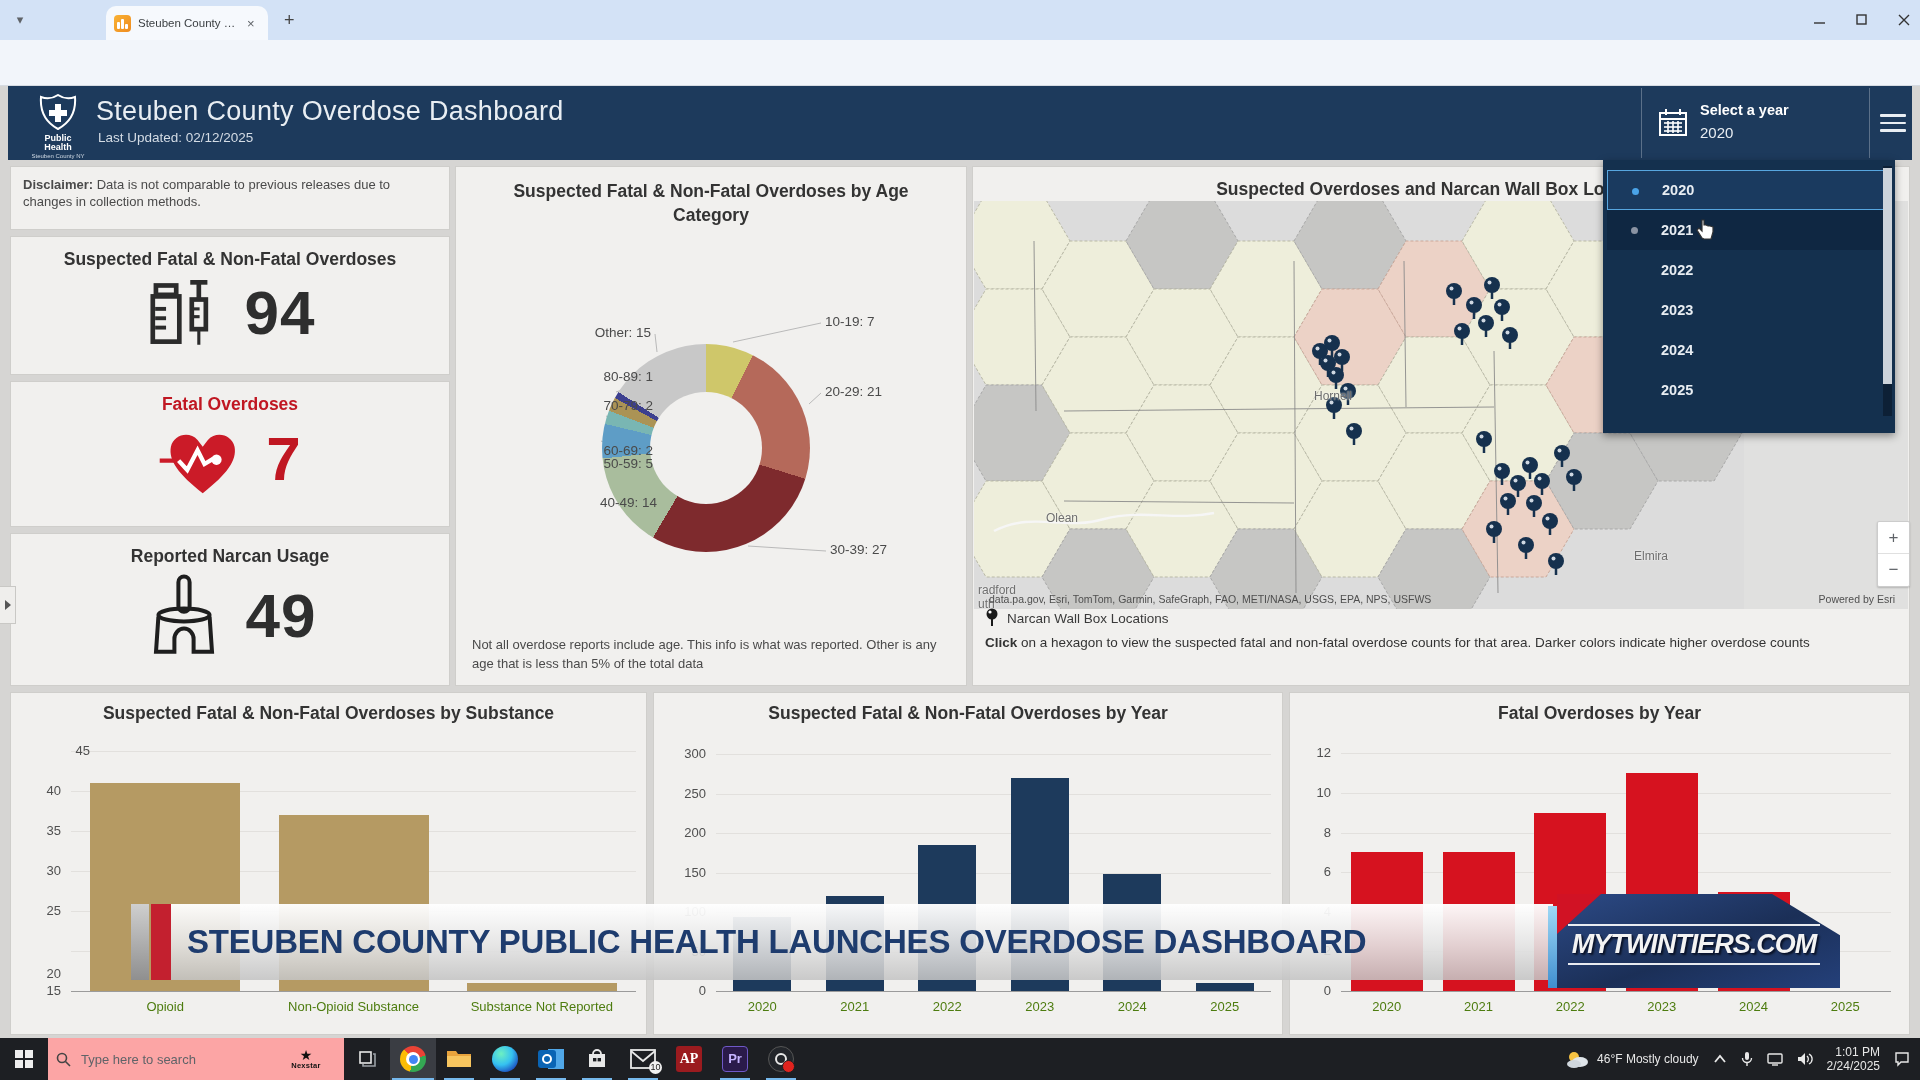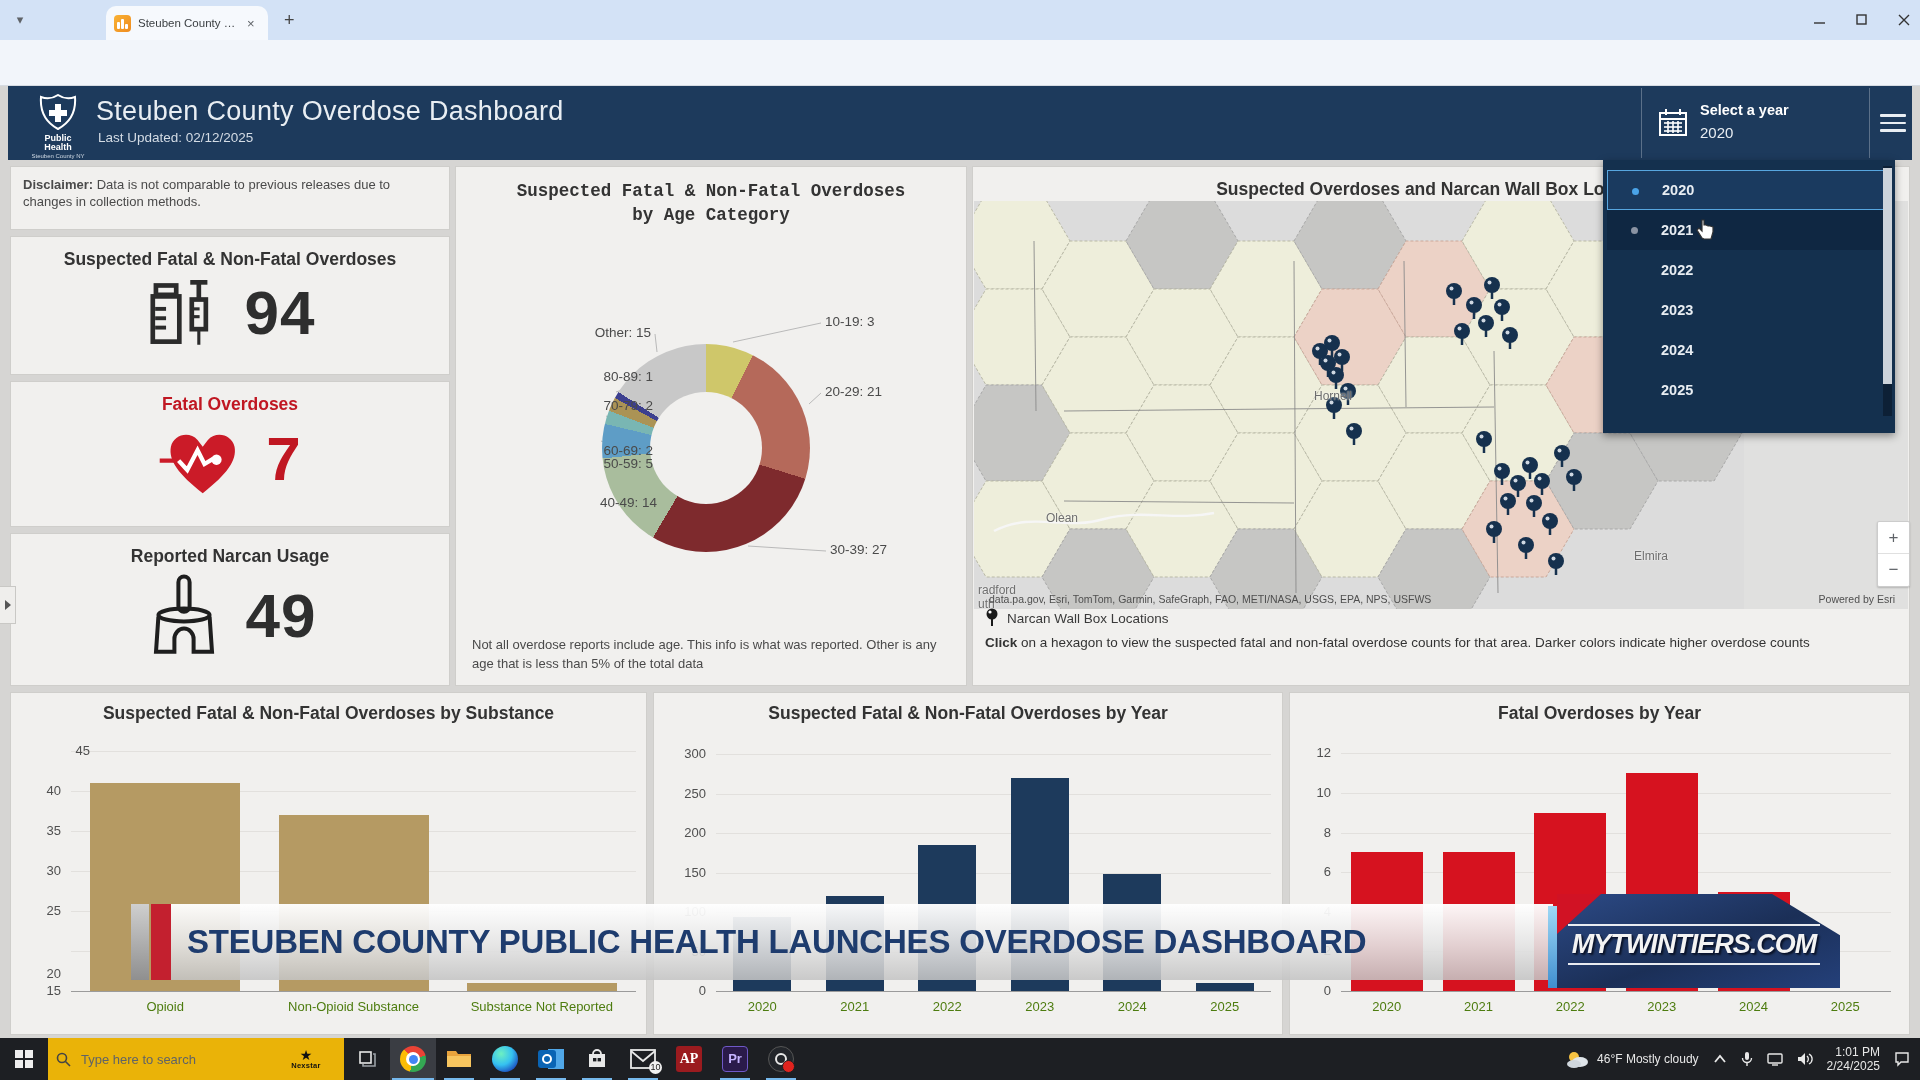--- a/index.html
+++ b/index.html
@@ -48,21 +48,21 @@
   #disclaimer{left:10px;top:166px;width:440px;height:64px;padding:9px 12px;font-size:13px;color:#4a4a4a;line-height:17px;}
   #card1{left:10px;top:236px;width:440px;height:139px;}
   #card2{left:10px;top:381px;width:440px;height:146px;}
   #card3{left:10px;top:533px;width:440px;height:153px;}
   .stat-title{margin-top:12px;font-size:17.5px;font-weight:bold;color:#333;text-align:center;}
   .stat-title.red{color:#c01722;}
   .stat-row{display:flex;justify-content:center;align-items:center;gap:22px;margin-top:6px;}
   .stat-num{font-size:62px;font-weight:bold;color:#2e2e2e;letter-spacing:1px;}
   .stat-num.red{color:#c01722;}
   #donut-panel{left:455px;top:166px;width:512px;height:520px;}
-  #donut-panel .panel-title{margin:12px auto 8px;max-width:420px;line-height:24px;font-family:Liberation Mono, monospace;}
+  #donut-panel .panel-title{margin:12px auto 8px;max-width:420px;line-height:24px;}
   #donut-hole{position:absolute;border-radius:50%;background:#f1f0ee;}
   #donut-note{position:absolute;left:16px;top:468px;width:478px;font-size:13px;color:#4a4a4a;line-height:19px;}
   .dlabel{position:absolute;font-size:13.5px;color:#4a4a4a;white-space:nowrap;}
   #map-panel{left:972px;top:166px;width:938px;height:520px;}
   #map-panel .panel-title{margin-top:12px;}
   #mapviewport{position:absolute;left:1px;top:34px;width:934px;height:408px;overflow:hidden;background:#dcdcdc;}
   #map-attrib{position:absolute;left:16px;top:426px;font-size:10.5px;color:#4f4f4f;}
   #map-powered{position:absolute;right:14px;top:426px;font-size:10.5px;color:#4f4f4f;}
   #map-legend1{position:absolute;left:34px;top:444px;font-size:13.5px;color:#3a3a3a;}
   #legend-pin{position:absolute;left:12px;top:441px;}
@@ -102,21 +102,21 @@
   #ttplate .cyan{position:absolute;left:0;top:12px;width:9px;height:82px;background:linear-gradient(180deg,#9fd8f5,#3f8fd0);}
   #ttplate .plate{position:absolute;left:9px;top:0;width:283px;height:94px;background:linear-gradient(160deg,#2c4a86,#1b2f57 55%,#24407a);
     clip-path:polygon(0 0,76% 0,100% 44%,100% 100%,0 100%);}
   #ttplate .redtri{position:absolute;left:9px;top:0;width:44px;height:40px;background:#d11224;clip-path:polygon(0 0,100% 0,0 100%);}
   #ttplate .ttext{position:absolute;left:20px;top:30px;width:252px;border-top:2px solid rgba(255,255,255,.9);border-bottom:2px solid rgba(255,255,255,.9);
     font-size:27px;font-weight:bold;font-style:italic;color:#f3f3f3;text-align:center;padding:3px 0;
     text-shadow:1px 1px 0 #0a1430,2px 2px 2px rgba(0,0,0,.6);letter-spacing:-1px;white-space:nowrap;}
   
   #taskbar{position:absolute;left:0;top:1038px;width:1920px;height:42px;background:#1d1f23;z-index:100;display:flex;align-items:center;}
   #startbtn{width:48px;height:42px;display:flex;align-items:center;justify-content:center;}
-  #searchbox{width:296px;height:42px;background:#eab308;display:flex;align-items:center;padding:0 8px;box-sizing:border-box;}
+  #searchbox{width:296px;height:42px;background:#fca5a5;display:flex;align-items:center;padding:0 8px;box-sizing:border-box;}
   #searchbox .ph{font-size:13px;color:#5f6368;margin-left:10px;flex:1;}
   #nexstar{width:60px;text-align:center;color:#111;}
   #nexstar .star{font-size:14px;line-height:12px;}
   #nexstar .nx{font-size:7.5px;font-weight:bold;letter-spacing:.3px;}
   .tb-app{position:relative;width:46px;height:42px;display:flex;align-items:center;justify-content:center;}
   .tb-app.active{background:#3a3d43;}
   .tb-app .openline{position:absolute;left:8px;bottom:0;width:30px;height:2px;background:#76b9ed;}
   .tb-app.active .openline{left:2px;width:42px;}
   .badge{position:absolute;right:4px;bottom:6px;background:#f2f2f2;color:#222;font-size:9px;min-width:13px;height:13px;border-radius:7px;text-align:center;line-height:13px;}
   #tray{margin-left:auto;display:flex;align-items:center;gap:14px;padding-right:10px;color:#e8e8e8;}
@@ -281,21 +281,21 @@
       </svg>
     <div id="donut-ring" style="position: absolute; border-radius: 50%; left: 146px; top: 177px; width: 208px; height: 208px; background: conic-gradient(rgb(207, 199, 106) 0%, rgb(207, 199, 106) 7.44681%, rgb(181, 105, 90) 7.44681%, rgb(181, 105, 90) 29.7872%, rgb(126, 42, 45) 29.7872%, rgb(126, 42, 45) 58.5106%, rgb(169, 189, 157) 58.5106%, rgb(169, 189, 157) 73.4043%, rgb(94, 157, 198) 73.4043%, rgb(94, 157, 198) 78.7234%, rgb(121, 182, 179) 78.7234%, rgb(121, 182, 179) 80.8511%, rgb(171, 147, 85) 80.8511%, rgb(171, 147, 85) 82.9787%, rgb(61, 63, 143) 82.9787%, rgb(61, 63, 143) 84.0426%, rgb(200, 200, 200) 84.0426%, rgb(200, 200, 200) 100%);"></div>
     <div id="donut-hole" style="left: 194px; top: 225px; width: 112px; height: 112px;"></div>
     <div id="donut-labels">
         <div class="dlabel" style="top: 158px; right: 315px;">Other: 15</div>
         <div class="dlabel" style="top: 202px; right: 313px;">80-89: 1</div>
         <div class="dlabel" style="top: 231px; right: 313px;">70-79: 2</div>
         <div class="dlabel" style="top: 276px; right: 313px;">60-69: 2</div>
         <div class="dlabel" style="top: 289px; right: 313px;">50-59: 5</div>
         <div class="dlabel" style="top: 328px; right: 309px;">40-49: 14</div>
-        <div class="dlabel" style="top: 147px; left: 369px;">10-19: 3</div>
+        <div class="dlabel" style="top: 147px; left: 369px;">10-19: 7</div>
         <div class="dlabel" style="top: 217px; left: 369px;">20-29: 21</div>
         <div class="dlabel" style="top: 375px; left: 374px;">30-39: 27</div>
       </div>
     <div id="donut-note">Not all overdose reports include age. This info is what was reported. Other is any age that is less than 5% of the total data</div>
   </div>
 
   <div id="map-panel" class="panel">
     <div class="panel-title">Suspected Overdoses and Narcan Wall Box Locations</div>
     <div id="mapviewport">
       <svg id="mapsvg" width="934" height="408">

